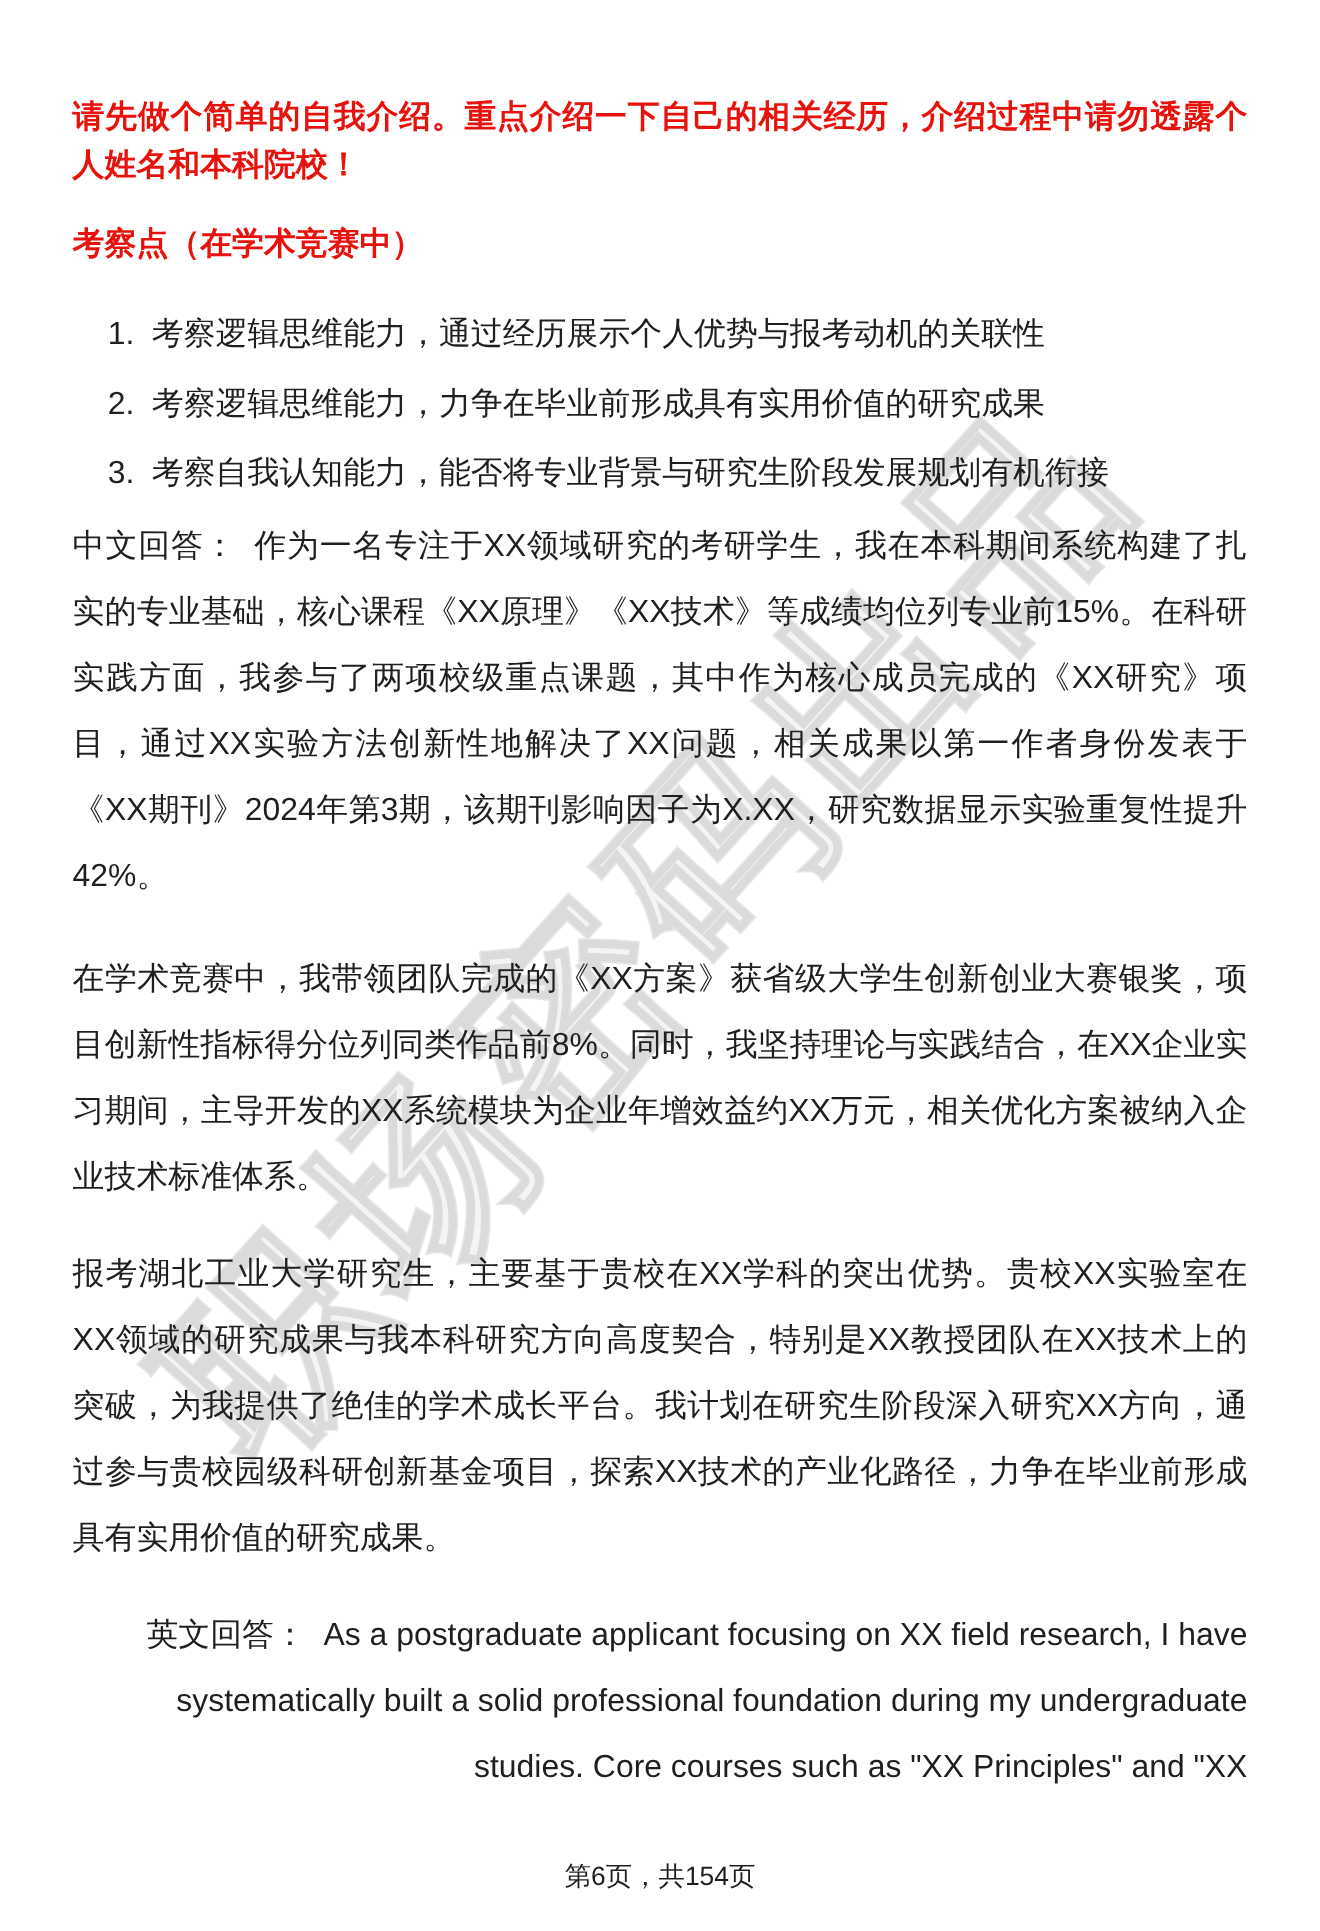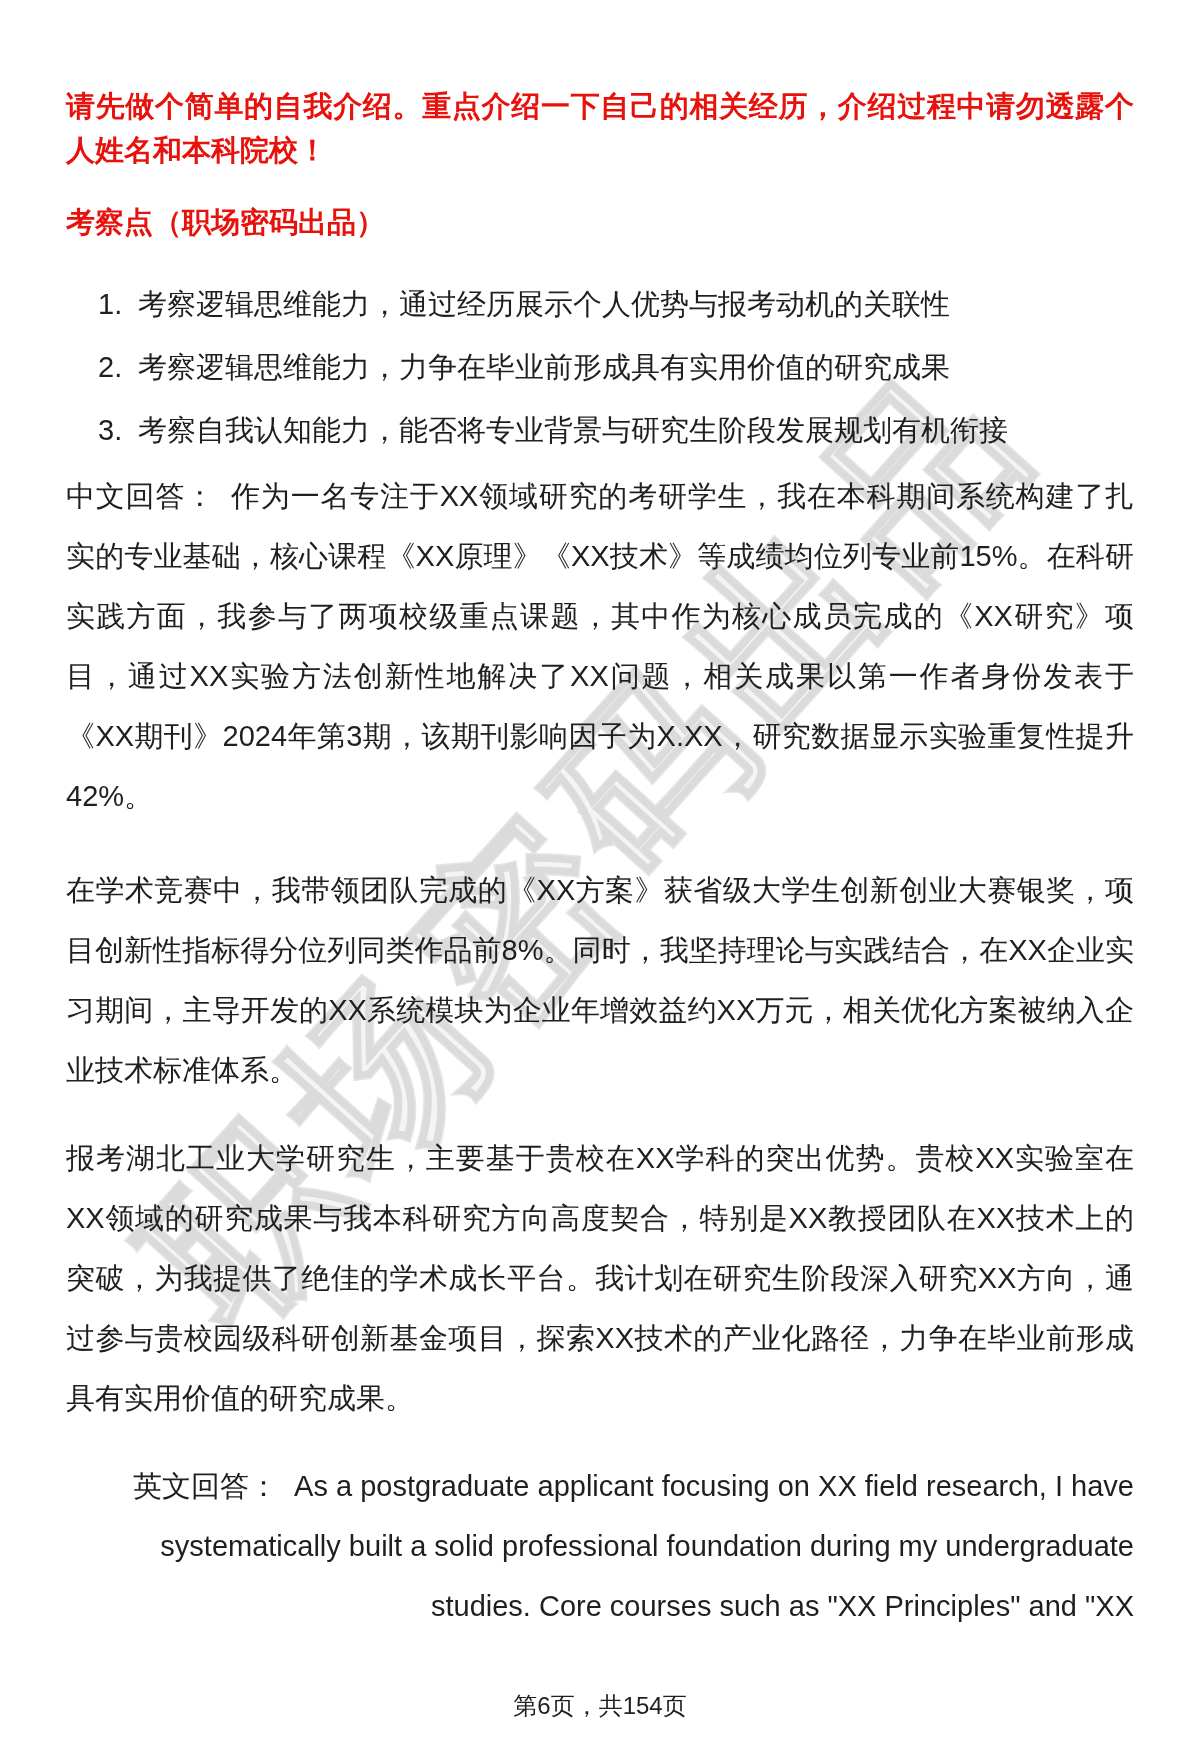--- a/index.html
+++ b/index.html
@@ -96,21 +96,21 @@
 <body>
 
 <div class="page">
 
   <div class="watermark">职场密码出品</div>
 
   <div class="content">
 
     <div class="q-heading">请先做个简单的自我介绍。重点介绍一下自己的相关经历，介绍过程中请勿透露个人姓名和本科院校！</div>
 
-    <div class="section-heading">考察点（职场密码出品）</div>
+    <div class="section-heading">考察点（在学术竞赛中）</div>
 
     <div class="points">
       <div class="point">
         <span class="point-num">1.</span>
         <span class="point-text">考察逻辑思维能力，通过经历展示个人优势与报考动机的关联性</span>
       </div>
       <div class="point">
         <span class="point-num">2.</span>
         <span class="point-text">考察逻辑思维能力，力争在毕业前形成具有实用价值的研究成果</span>
       </div>

